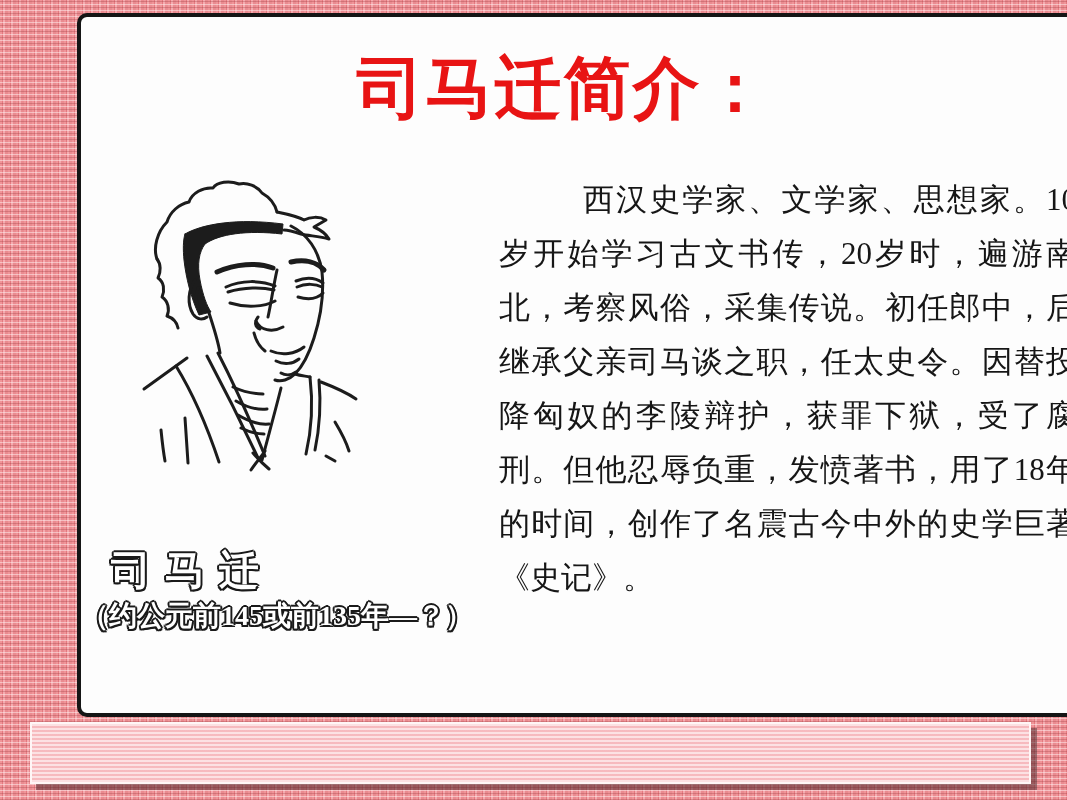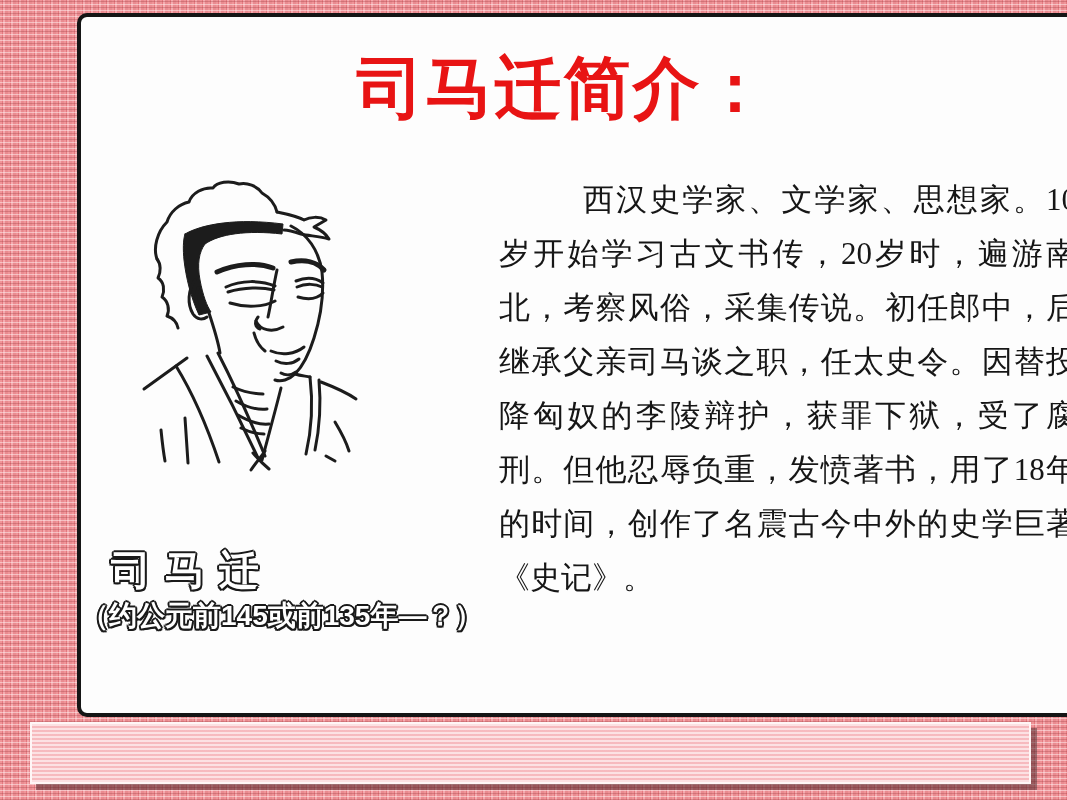--- a/index.html
+++ b/index.html
@@ -62,21 +62,21 @@
     font-size: 40px;
     letter-spacing: 14px;
     font-family: "Liberation Sans", sans-serif;
   }
 
   .portrait-dates {
     position: absolute; left: 0px; top: 580px; width: 375px;
     text-align: center;
     font-size: 28px;
     letter-spacing: 0px;
-    font-family: Liberation Sans, sans-serif;
+    font-family: Liberation Serif, serif;
     white-space: nowrap;
   }
 
   .bio-text {
     position: absolute; left: 418px; top: 156px; width: 578px;
     font-family: "Liberation Serif", serif;
     font-size: 31px;
     line-height: 54px;
     color: #161616;
     text-indent: 84px;

